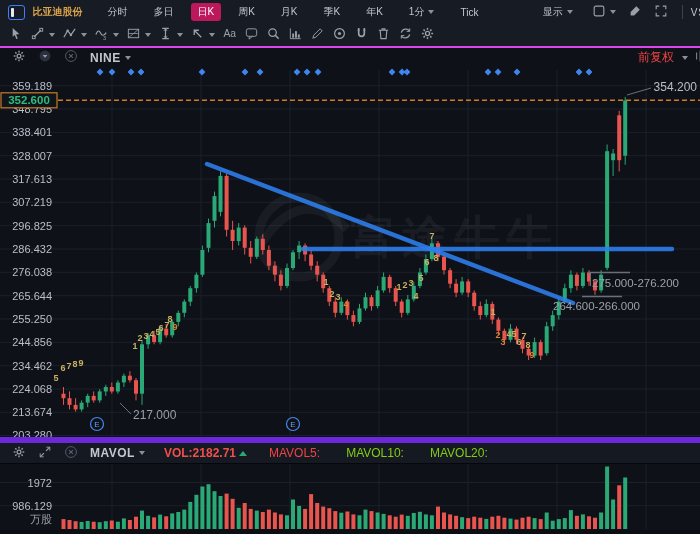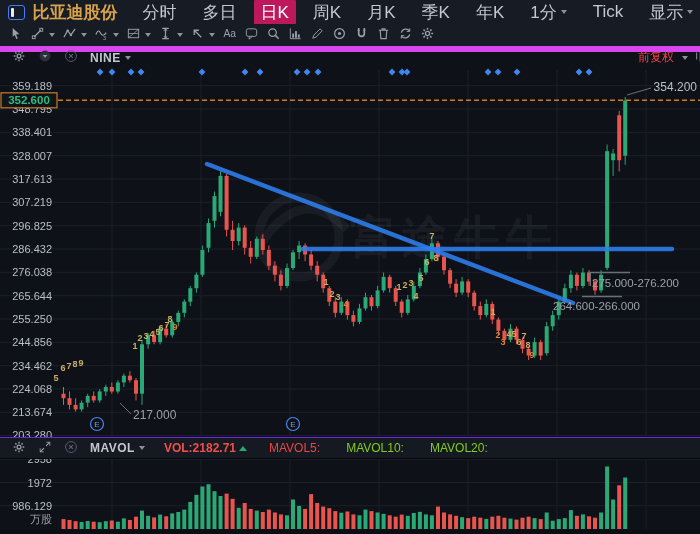--- a/index.html
+++ b/index.html
@@ -1,42 +1,42 @@
 <!DOCTYPE html>
 <html><head>
 <meta charset="utf-8">
 <style>
   html,body{margin:0;padding:0;}
   body{width:700px;height:534px;position:relative;overflow:hidden;background:#0e1117;
        font-family:"Liberation Sans","DejaVu Sans",sans-serif;color:#c2c7d0;
        -webkit-font-smoothing:antialiased;}
   .row1{position:absolute;top:0;left:0;right:0;height:24px;background:#171b23;
-        display:flex;justify-content:space-between;align-items:center;padding:0 0 0 8px;font-size:17px;}
+        display:flex;justify-content:space-between;align-items:center;padding:0 0 0 8px;font-size:10px;}
   .r1-left,.r1-right{display:flex;align-items:center;white-space:nowrap;}
   .logo{width:13px;height:13px;border:1.5px solid #3d7eff;border-radius:3px;display:inline-flex;
         align-items:center;padding-left:1.5px;margin-right:8px;}
   .logo-bar{width:3px;height:9px;background:#e8eaee;border-radius:1px;}
   .stock-name{color:#d7a24a;font-weight:bold;margin-right:12px;}
   .tab{margin:0 13px;cursor:default;display:inline-flex;align-items:center;color:#c2c7d0;}
   .tab.active{background:#be185d;color:#fff;border-radius:3px;padding:2px 7px;margin:0 4px;}
   .caret{display:inline-block;width:0;height:0;border-left:3.5px solid transparent;
          border-right:3.5px solid transparent;border-top:4px solid #8a919e;margin-left:4px;}
   .iconbtn{display:inline-flex;align-items:center;margin:0 6px;}
   .vdiv{display:inline-block;width:1px;height:14px;background:#3a4150;margin:0 8px;}
   .vs{color:#c2c7d0;margin-right:-6px;letter-spacing:1px;}
   .row2{position:absolute;top:24px;left:0;right:0;height:22px;background:#171b23;
-        border-bottom:6px solid #d946ef;display:flex;align-items:center;padding:0 4px;}
+        border-bottom:2px solid #d946ef;display:flex;align-items:center;padding:0 4px;}
   .tool{display:inline-flex;align-items:center;margin:0 3.5px;}
   .row3{position:absolute;top:47px;left:0;right:0;height:21px;display:flex;
         justify-content:space-between;padding:0 6px;font-size:12px;z-index:5;}
   .r3-left,.r3-right{display:flex;align-items:center;}
   .ind-name{color:#c2c7d0;font-weight:bold;margin-left:6px;letter-spacing:.5px;}
   .adjust{color:#ef4444;margin-right:4px;}
   .volhead{position:absolute;top:437px;left:0;right:0;height:20px;background:#151922;
-        border-top:1px solid #6d28d9;border-bottom:1px solid #05070c;display:flex;
+        border-top:6px solid #6d28d9;border-bottom:1px solid #05070c;display:flex;
         align-items:center;font-size:12px;z-index:5;padding:0 6px;}
   .volhead .ind-name{font-weight:bold;}
   .vol-val{color:#f0504c;margin-left:19px;font-weight:bold;}
   .up-tri{width:0;height:0;border-left:4px solid transparent;border-right:4px solid transparent;
         border-bottom:5px solid #2aa876;display:inline-block;margin-left:3px;}
   .m5{color:#ef4444;margin-left:22px;} .m10{color:#84cc16;margin-left:26px;} .m20{color:#84cc16;margin-left:26px;}
   .bottomstrip{position:absolute;top:530px;left:0;right:0;height:4px;background:#0b0e13;}
   svg.layer{position:absolute;left:0;}
 </style>
 </head>

